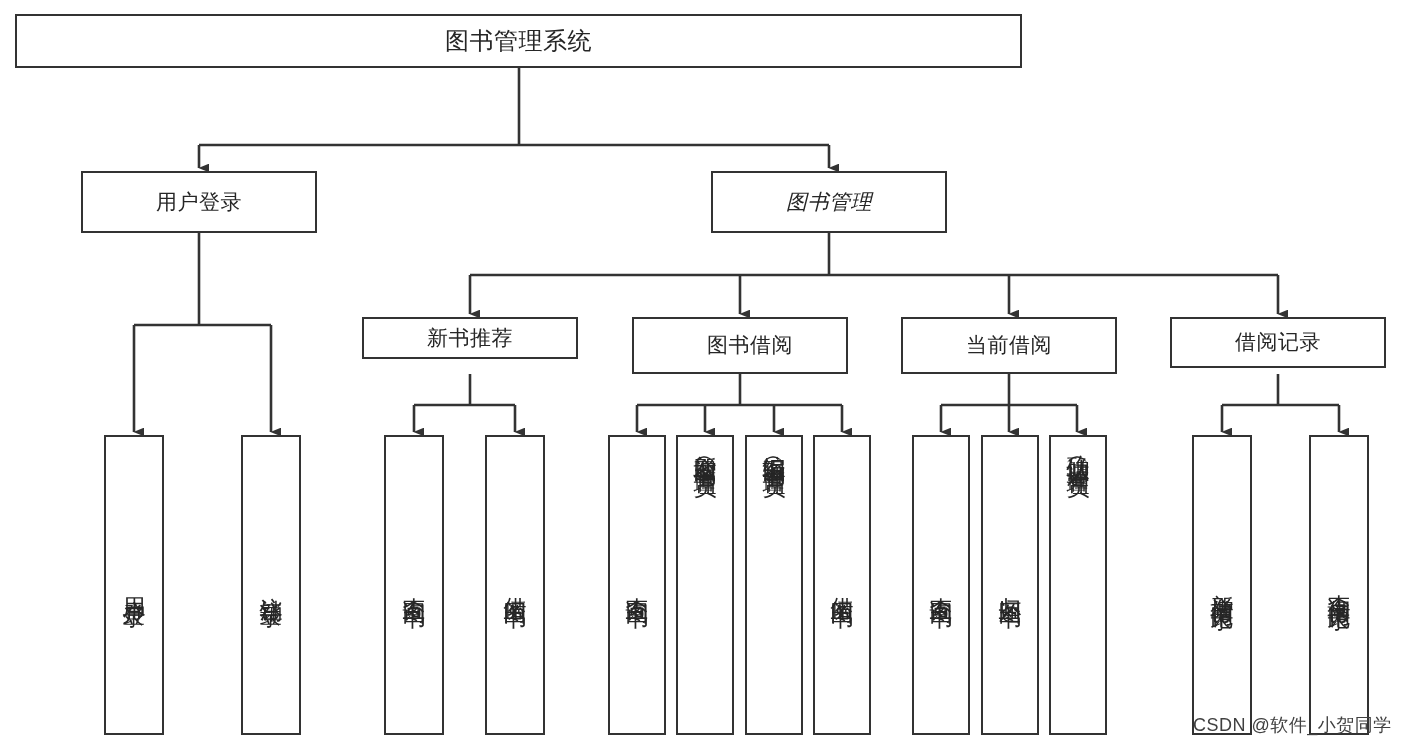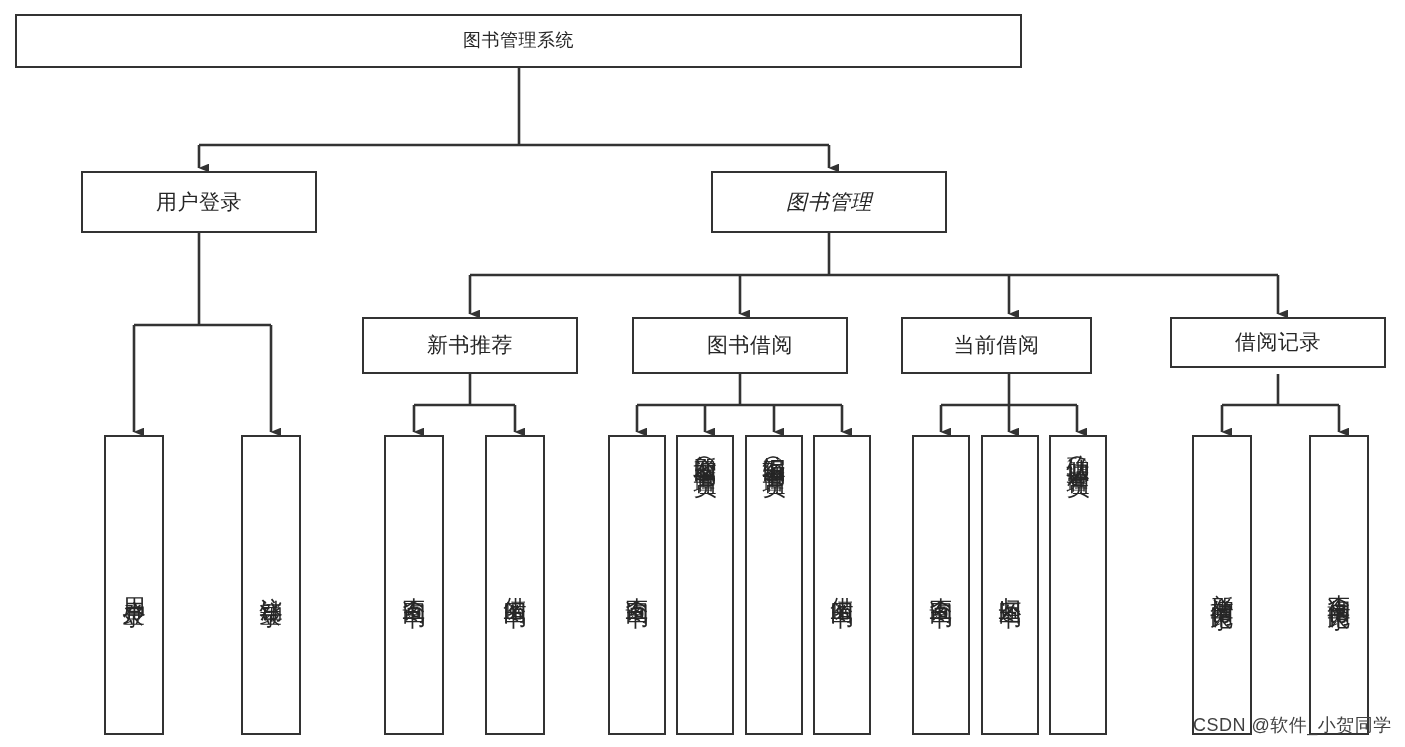--- a/index.html
+++ b/index.html
@@ -43,21 +43,21 @@
     text-align: center;
     line-height: 1.18;
     letter-spacing: 0.5px;
     white-space: nowrap;
   }
   
   .node.horiz .node-label {
     font-size: 21px;
   }
   .node.root .node-label {
-    font-size: 18px;
+    font-size: 24px;
   }
   
   .node.vert {
     align-items: flex-start;
     justify-content: center;
     padding-top: 0;
   }
   .node.vert .node-label {
     writing-mode: vertical-rl;
     text-orientation: upright;
@@ -137,27 +137,27 @@
     <span class="node-label">图书管理系统</span>
   </div>
 
   <div class="node horiz" style="left:81px; top:171px; width:236px; height:62px;">
     <span class="node-label">用户登录</span>
   </div>
   <div class="node horiz" style="left:711px; top:171px; width:236px; height:62px;font-style:italic;">
     <span class="node-label">图书管理</span>
   </div>
 
-  <div class="node horiz" style="left:362px; top:317px; width:216px; height:57px;">
+  <div class="node horiz" style="left:362px; top:317px; width:216px; height:42px;">
     <span class="node-label">新书推荐</span>
   </div>
   <div class="node horiz" style="left:632px; top:317px; width:216px; height:57px;padding-left:20px;">
     <span class="node-label">图书借阅</span>
   </div>
-  <div class="node horiz" style="left:901px; top:317px; width:191px; height:57px;">
+  <div class="node horiz" style="left:901px; top:317px; width:216px; height:57px;">
     <span class="node-label">当前借阅</span>
   </div>
   <div class="node horiz" style="left:1170px; top:317px; width:216px; height:51px;">
     <span class="node-label">借阅记录</span>
   </div>
 
   <div class="node vert centered" style="left:104px; top:435px; width:60px; height:300px;">
     <span class="node-label">用户登录</span>
   </div>
   <div class="node vert centered" style="left:241px; top:435px; width:60px; height:300px;">

